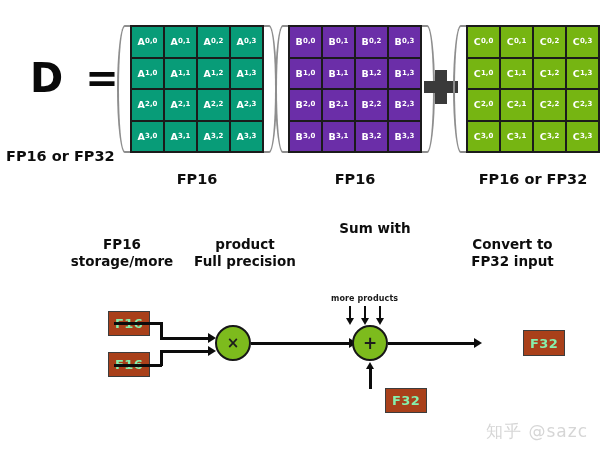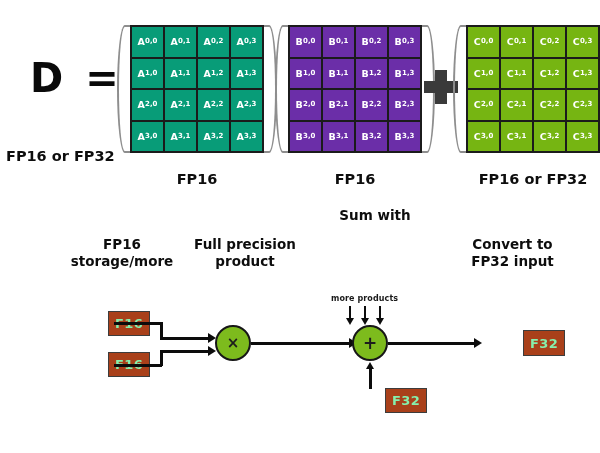--- a/index.html
+++ b/index.html
@@ -456,25 +456,25 @@
     </div>
     <div class="matrix-caption">FP16 or FP32</div>
   </div>
 
   <div class="stage-title" style="left:52px; top:236px; width:140px;">
     <div>FP16</div>
     <div>storage/more</div>
   </div>
 
   <div class="stage-title" style="left:170px; top:236px; width:150px;">
+    <div>product</div>
     <div>Full precision</div>
-    <div>product</div>
-  </div>
-
-  <div class="stage-title" style="left:310px; top:207px; width:130px;">
+  </div>
+
+  <div class="stage-title" style="left:310px; top:220px; width:130px;">
     <div>Sum with</div>
   </div>
 
   <div class="stage-title" style="left:440px; top:236px; width:145px;">
     <div>Convert to</div>
     <div>FP32 input</div>
   </div>
 
   <div class="f-box" style="left: 72px; top: 311px; width: 42px; height: 25px; background: rgb(169, 64, 26);">F16</div>
   <div class="f-box" style="left: 72px; top: 352px; width: 42px; height: 25px; background: rgb(169, 64, 26);">F16</div>
@@ -506,14 +506,15 @@
 
   <div class="f-box" style="left: 349px; top: 388px; width: 42px; height: 25px; background: rgb(169, 64, 26);">F32</div>
   <div class="wire" style="left:369px; top:368px; width:2.5px; height:21px;"></div>
   <div class="arrow-head up" style="left:366px; top:362px;"></div>
 
   <div class="wire" style="left:388px; top:342px; width:88px; height:2.5px;"></div>
   <div class="arrow-head right" style="left:474px; top:338px;"></div>
 
   <div class="f-box" style="left: 487px; top: 330px; width: 42px; height: 26px; background: rgb(169, 64, 26);">F32</div>
 
+  <div id="watermark">知乎 @sazc</div>
 
 </div>
 
 </body></html>

